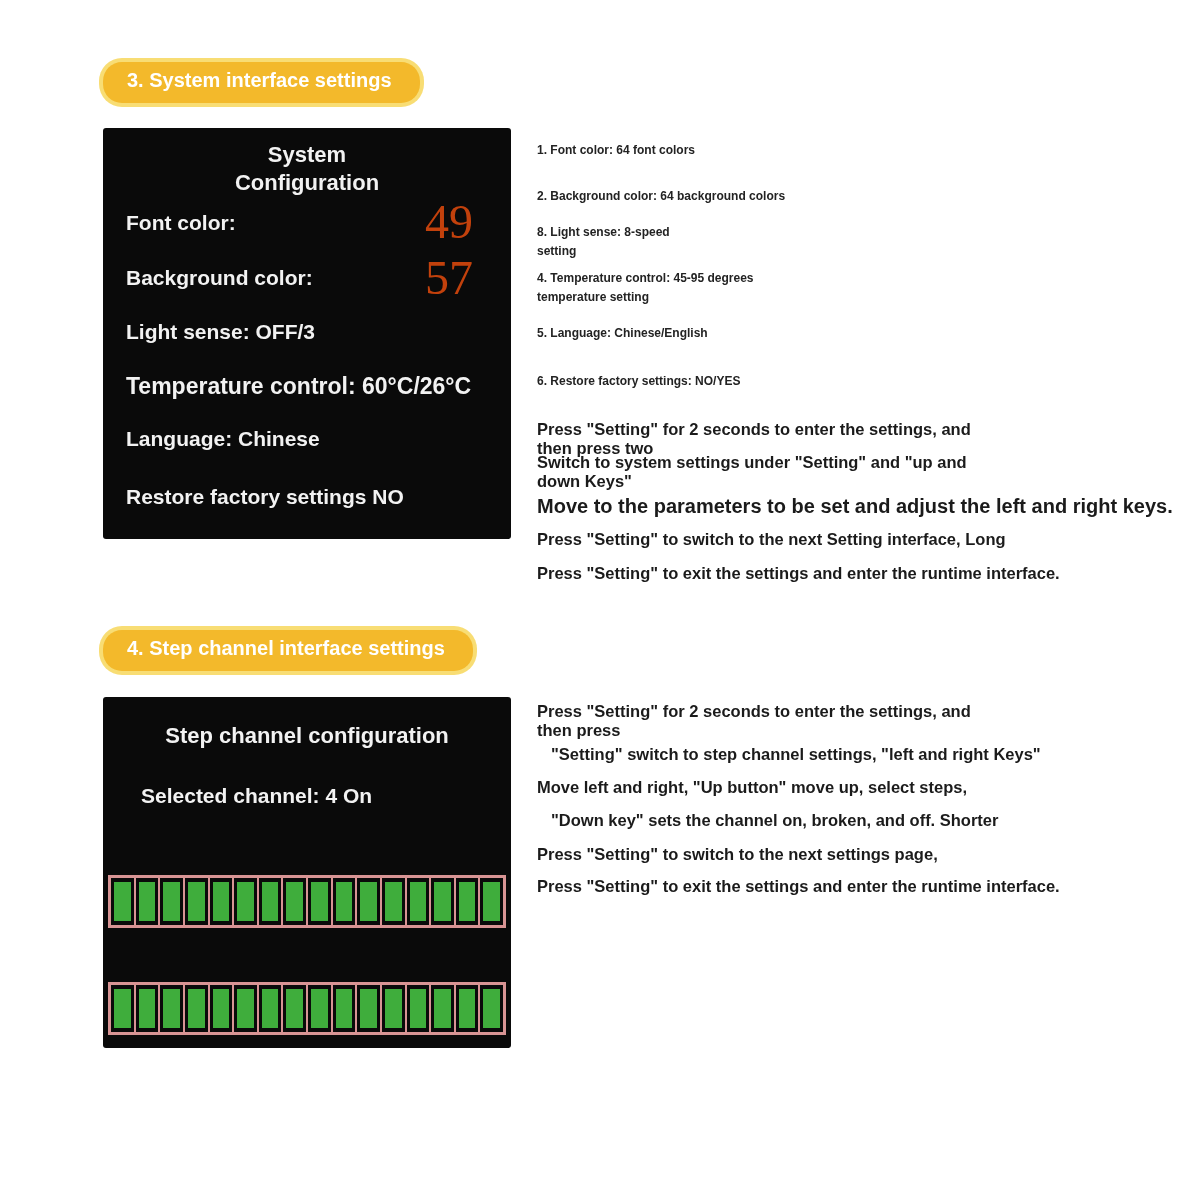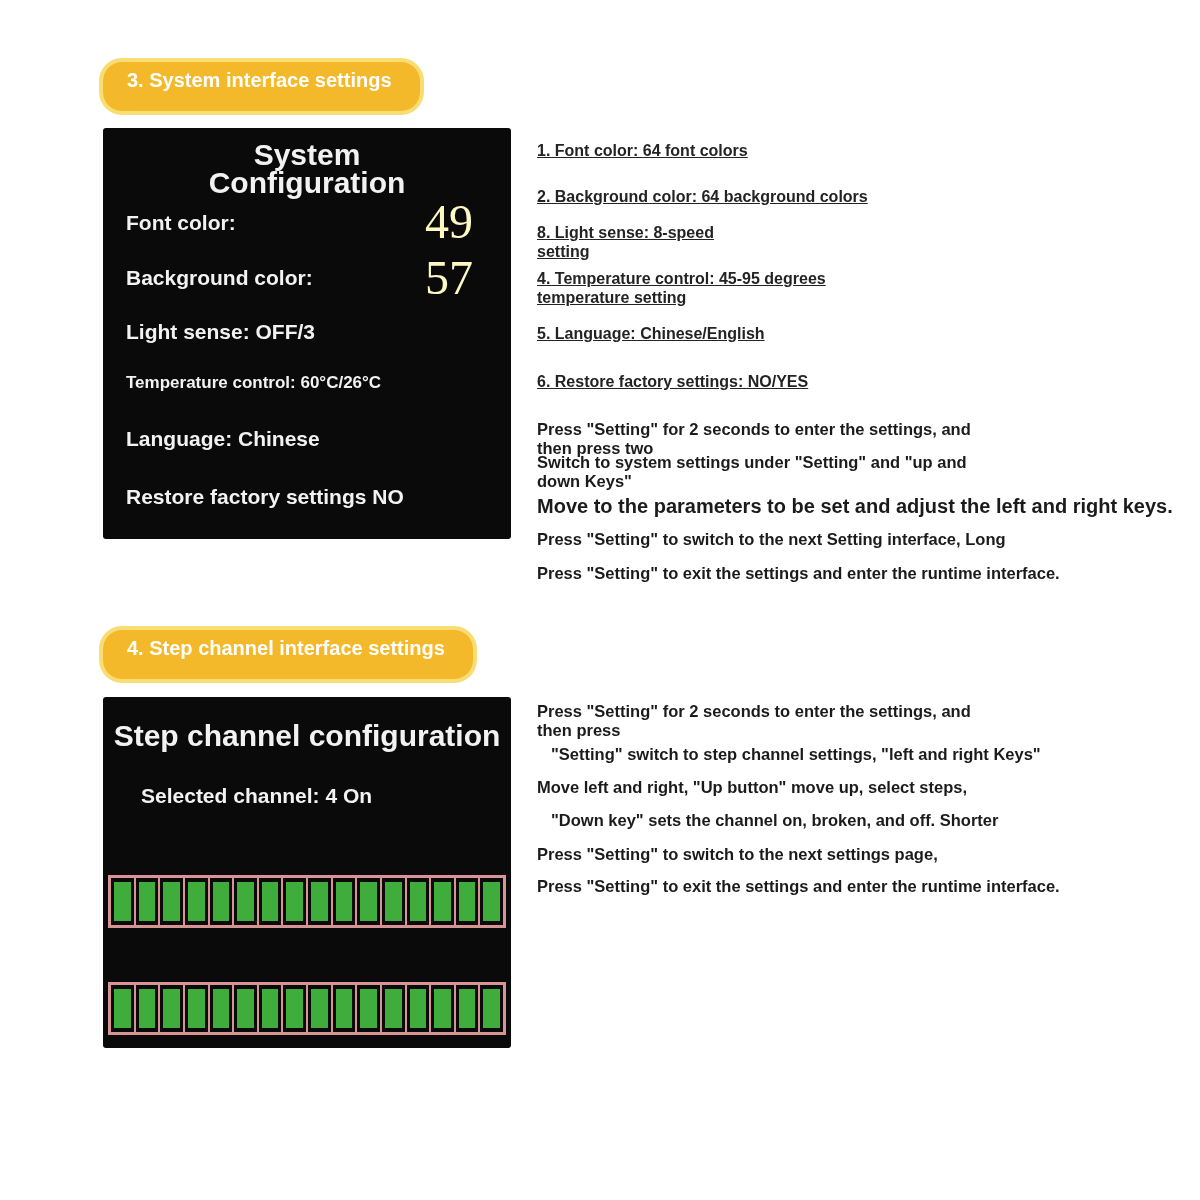--- a/index.html
+++ b/index.html
@@ -3,40 +3,40 @@
 <meta charset="utf-8">
 <style>
   html,body{margin:0;padding:0;}
   body{
     width:1200px;height:1200px;background:#ffffff;
     font-family:"Liberation Sans",sans-serif;position:relative;overflow:hidden;
   }
   .badge{
     position:absolute;left:103px;height:37px;line-height:37px;
     background:var(--badge_yellow);color:#ffffff;font-weight:700;font-size:20px;
-    padding:0 28px 12px 24px;border-radius:19px;white-space:nowrap;
+    padding:0 28px 4px 24px;border-radius:19px;white-space:nowrap;
     box-shadow:0 0 0 4px var(--badge_ring);
   }
   .panel{
     position:absolute;left:103px;width:408px;background:var(--panel_black);
     color:var(--panel_text);border-radius:3px;
   }
   .p-title{
     position:absolute;left:0;width:100%;text-align:center;
-    font-weight:700;font-size:30px;line-height:28px;white-space:pre-line;
+    font-weight:700;font-size:22px;line-height:28px;white-space:pre-line;
   }
   .p-line{position:absolute;left:15px;font-weight:700;font-size:21px;white-space:nowrap;margin-left:8px;}
-  .p-line.big{font-size:17px;}
+  .p-line.big{font-size:23px;}
   .p-value{
     position:absolute;right:38px;font-family:"Liberation Serif",serif;
-    font-weight:400;font-size:48px;line-height:48px;color:#fef9c3;
+    font-weight:400;font-size:48px;line-height:48px;color:#c2410c;
   }
   .note{
-    position:absolute;font-size:16px;font-weight:700;color:#232323;
-    line-height:19px;white-space:pre-line;text-decoration:underline;
+    position:absolute;font-size:12px;font-weight:700;color:#232323;
+    line-height:19px;white-space:pre-line;
   }
   .step{
     position:absolute;font-size:16.5px;font-weight:700;color:#1b1b1b;
     line-height:19px;white-space:pre-line;
   }
   .ch-row{
     position:absolute;left:5px;width:398px;height:53px;box-sizing:border-box;
     border:3px solid var(--pink_border);display:flex;background:var(--panel_black);
   }
   .ch-cell{

